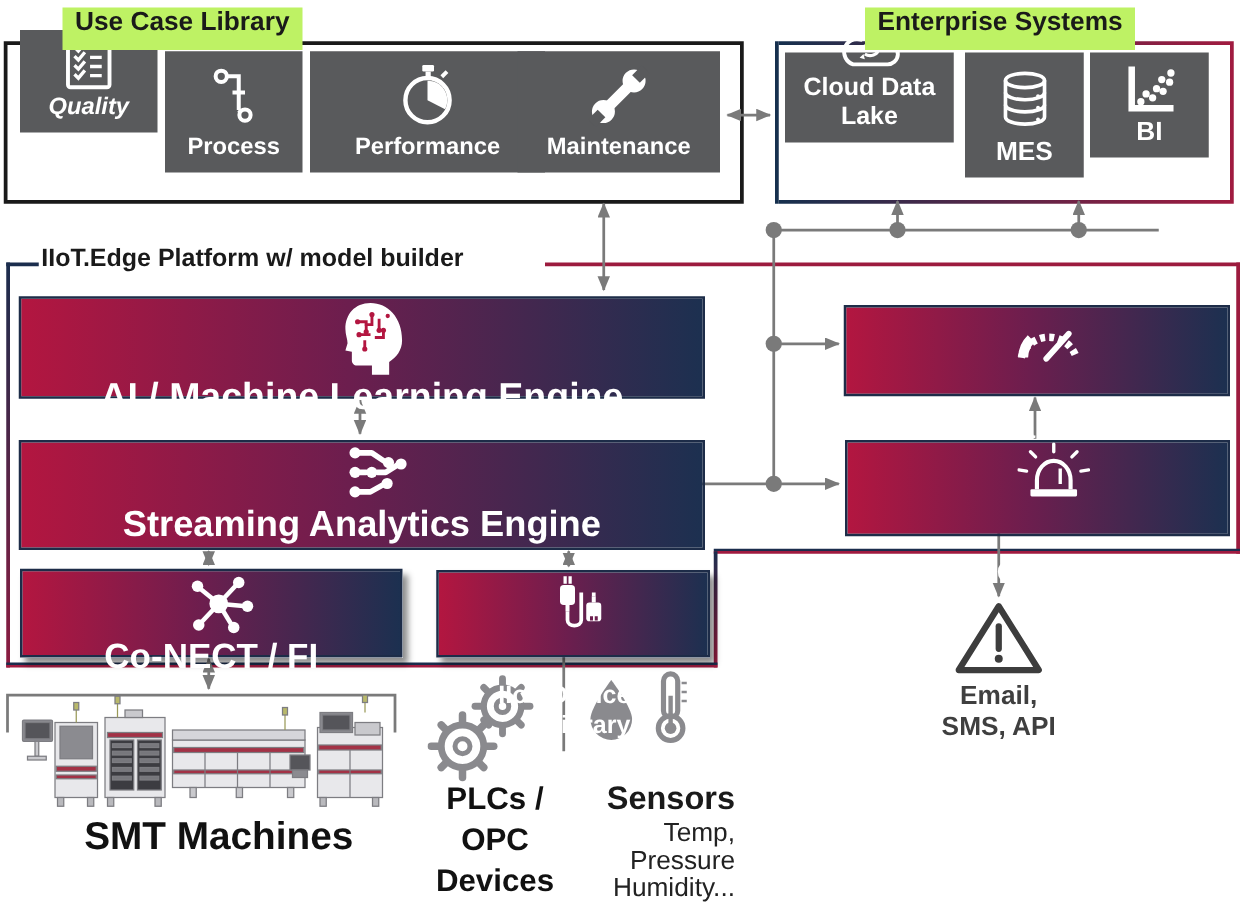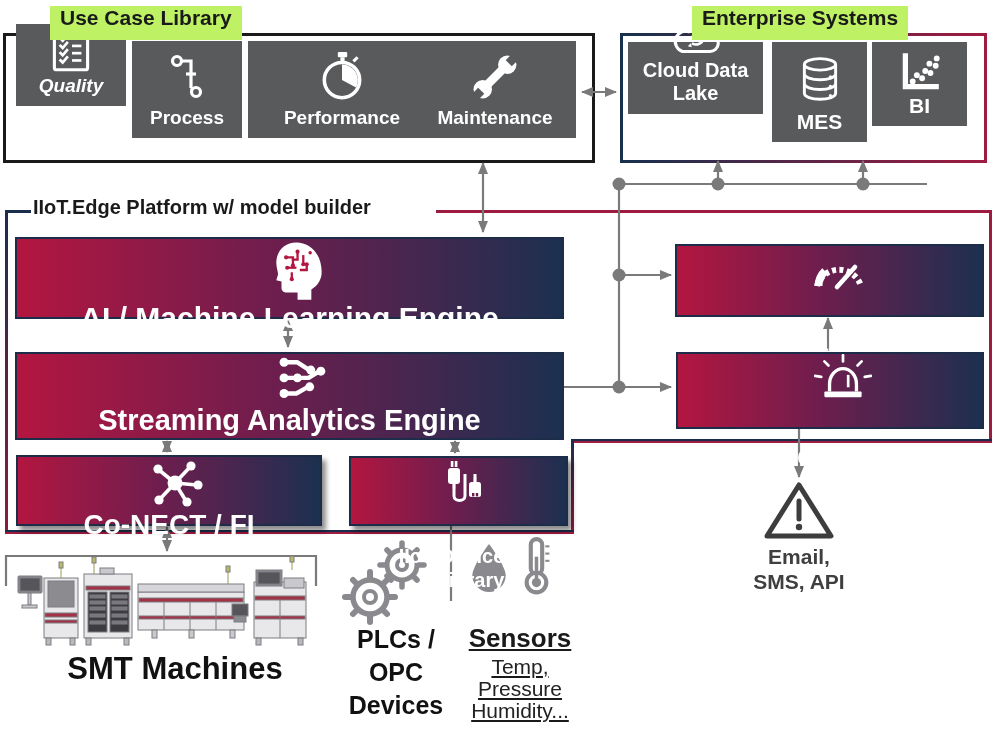--- a/index.html
+++ b/index.html
@@ -450,21 +450,21 @@
       <circle cx="18.5" cy="45" r="9.5" fill="#fff" stroke="#8a8a8e" stroke-width="4"></circle>
       <circle cx="18.5" cy="45" r="4.5" fill="#8a8a8e"></circle>
       <line x1="18.5" y1="20" x2="18.5" y2="42" stroke="#8a8a8e" stroke-width="3.4"></line>
       <g stroke="#8a8a8e" stroke-width="2">
           <line x1="27" y1="10" x2="31" y2="10"></line>
           <line x1="27" y1="17" x2="31" y2="17"></line>
           <line x1="27" y1="24" x2="31" y2="24"></line>
         </g>
     </svg>
   </span>
-  <div class="abs" style="left:452px;top:623px;width:136px;text-align:center;text-decoration:underline;">
+  <div class="abs" style="left:452px;top:623px;width:136px;text-align:right;">
     <div style="font-size:26px;font-weight:700;">Sensors</div>
     <div class="sub" style="font-size:21px;line-height:22px;margin-top:2px;">
       <span>Temp,</span><br>
       <span>Pressure</span><br>
       <span>Humidity...</span>
     </div>
   </div>
 
   <span class="abs" style="left:762px;top:481px;">
     <svg width="74" height="60" viewBox="0 0 74 60">

